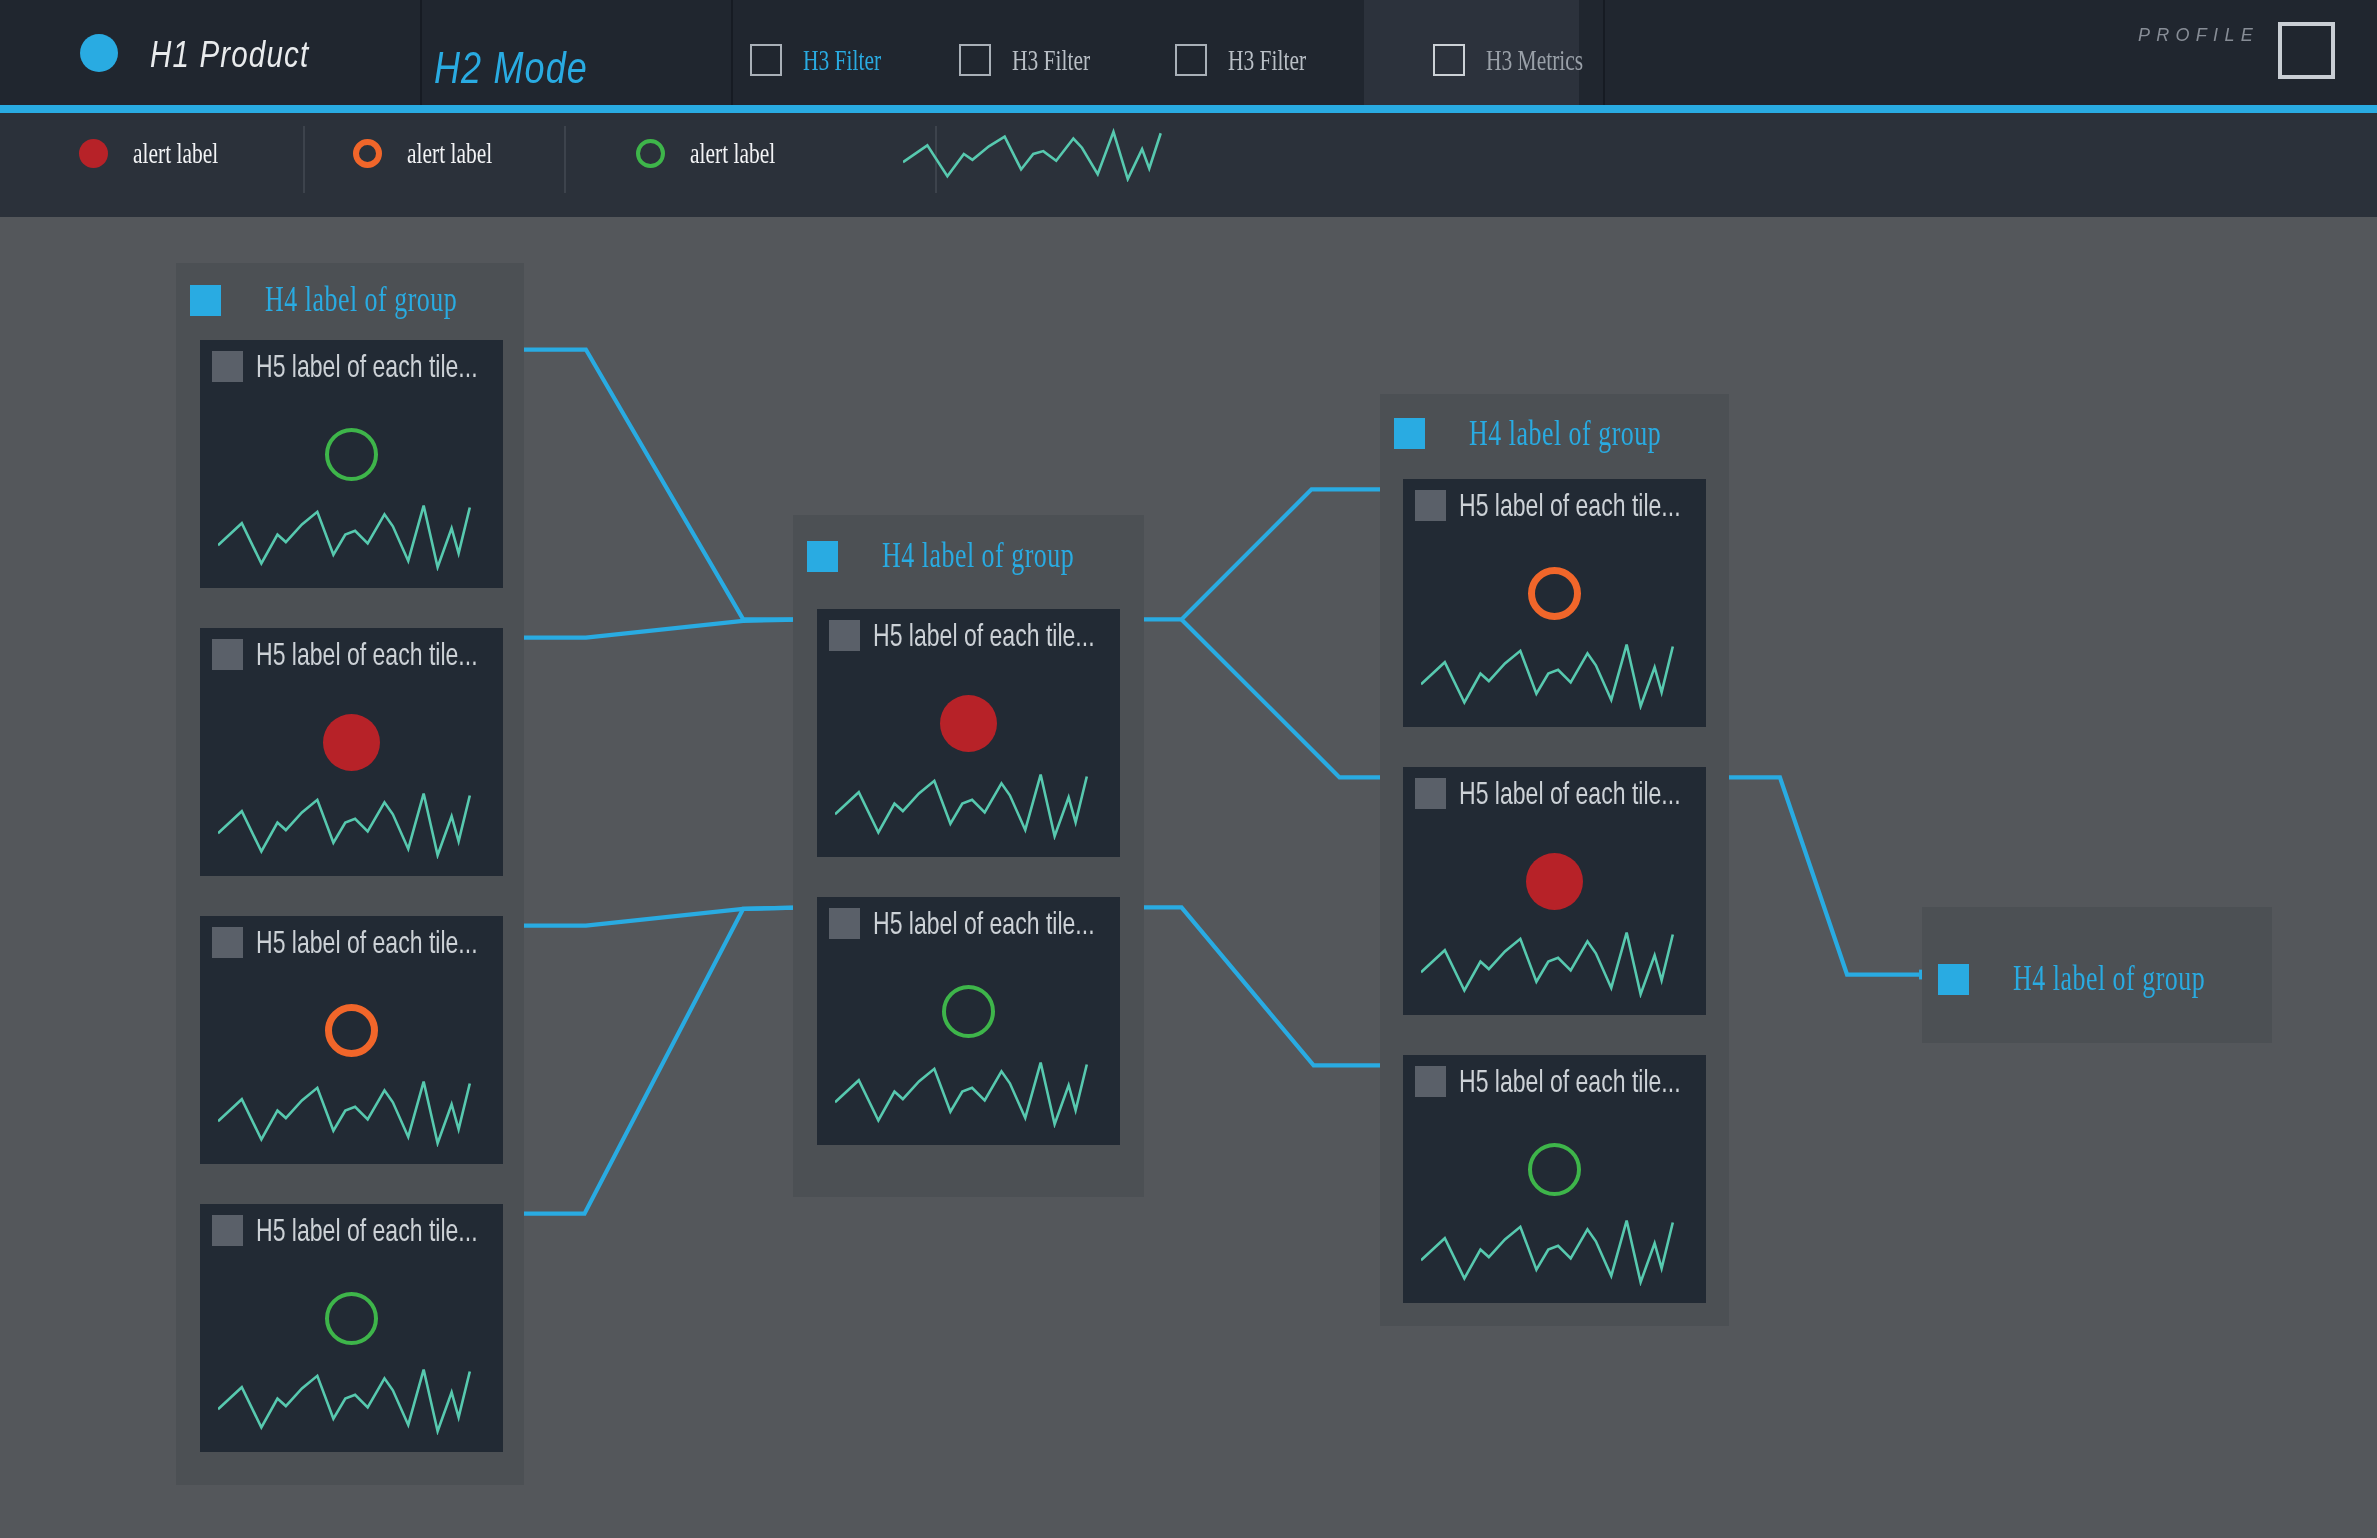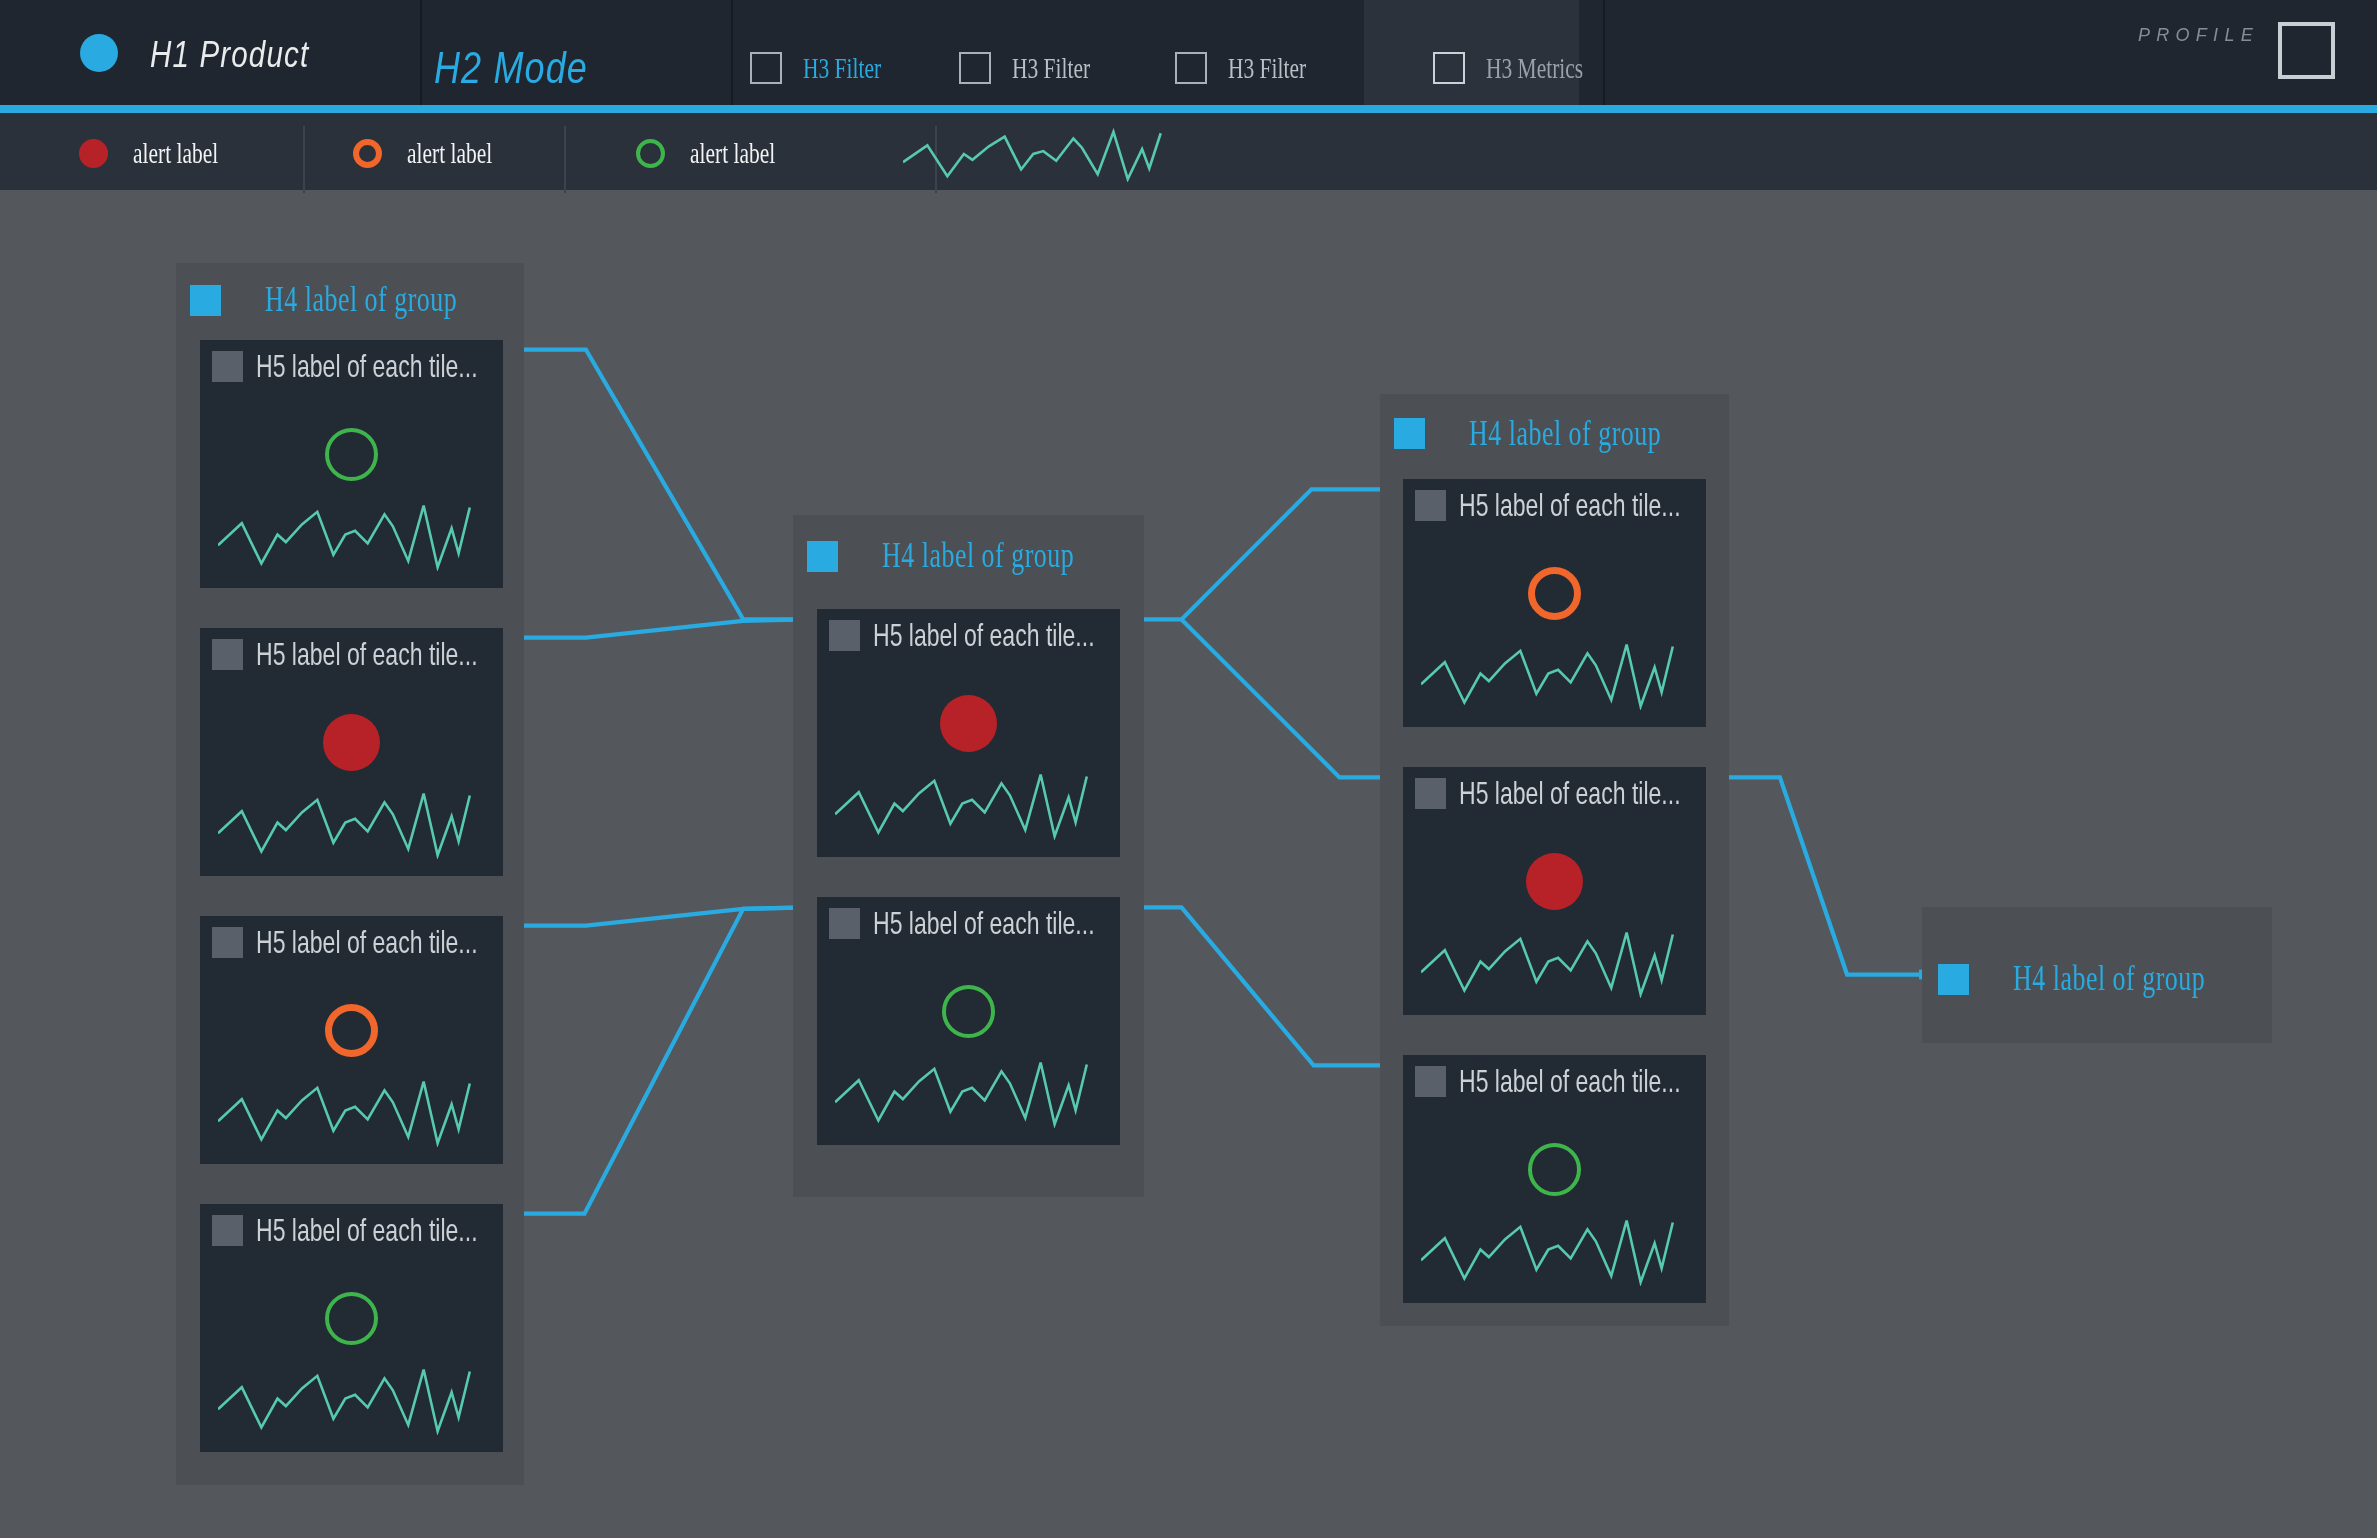--- a/index.html
+++ b/index.html
@@ -11,34 +11,34 @@
   #blue-rule{position:absolute;left:0;top:105px;width:2377px;height:8.4px;background:#29abe2;}
   .nav-sep{position:absolute;top:0;width:2.1px;height:105px;background:#161b23;}
   #logo{position:absolute;left:80px;top:34px;width:38px;height:38px;border-radius:50%;background:#29abe2;}
   #h1-product{position:absolute;left:150px;top:35px;height:39px;display:flex;align-items:center;
       font-style:italic;font-weight:300;font-size:37px;color:#e9ebed;letter-spacing:1.4px;}
   #h2-mode{position:absolute;left:434px;top:41px;width:259px;height:53px;display:flex;align-items:center;justify-content:flex-start;
       font-style:italic;font-weight:300;font-size:45px;color:#29abe2;letter-spacing:1.4px;}
   .squeeze{display:inline-block;transform:scaleX(0.8);transform-origin:left center;white-space:nowrap;}
   .squeeze-serif{display:inline-block;transform:scaleX(0.74);transform-origin:left center;white-space:nowrap;}
 
-  .nav-item{position:absolute;top:44px;height:32px;display:flex;align-items:center;gap:21px;margin-top:8px;}
+  .nav-item{position:absolute;top:44px;height:32px;display:flex;align-items:center;gap:21px;}
   .nav-checkbox{width:28px;height:28px;border:2.8px solid #a9b0b8;background:transparent;flex:0 0 auto;}
   .nav-label{font-family:"Liberation Serif",serif;font-size:29px;color:#b9bfc6;}
   .nav-label.active{color:#29abe2;}
   #metrics-highlight{position:absolute;left:1364px;top:0;width:215px;height:105px;background:#2c323c;}
   #metrics-item .nav-checkbox{border-color:#ccd1d6;}
   #metrics-item .nav-label{color:#9aa1a9;}
 
   #profile-label{position:absolute;left:2126px;top:19.6px;width:133px;height:31px;display:flex;align-items:center;justify-content:flex-end;
       font-style:italic;font-size:18px;letter-spacing:6.3px;color:#878d96;}
   #profile-box{position:absolute;left:2278px;top:22.4px;width:49px;height:49px;border:4.9px solid #c9ced4;background:transparent;}
 
   
-  #legendbar{position:absolute;left:0;top:113px;width:2377px;height:77px;background:#2b313a;}
+  #legendbar{position:absolute;left:0;top:113px;width:2377px;height:104px;background:#2b313a;}
   .legend-item{position:absolute;top:0;height:81px;display:flex;align-items:center;gap:25px;}
   .legend-label{font-family:"Liberation Serif",serif;font-size:29px;color:#f2f3f5;}
   .bar-sep{position:absolute;top:12.6px;width:2.1px;height:67px;background:#3d434c;}
 
   
   .st-circle{border-radius:50%;}
   .st-critical{width:57px;height:57px;background:#b72228;}
   .st-warning{width:39px;height:39px;border:7.7px solid #f1662a;background:transparent;}
   .st-ok{width:45px;height:45px;border:4.9px solid #3eb54a;background:transparent;}
   

